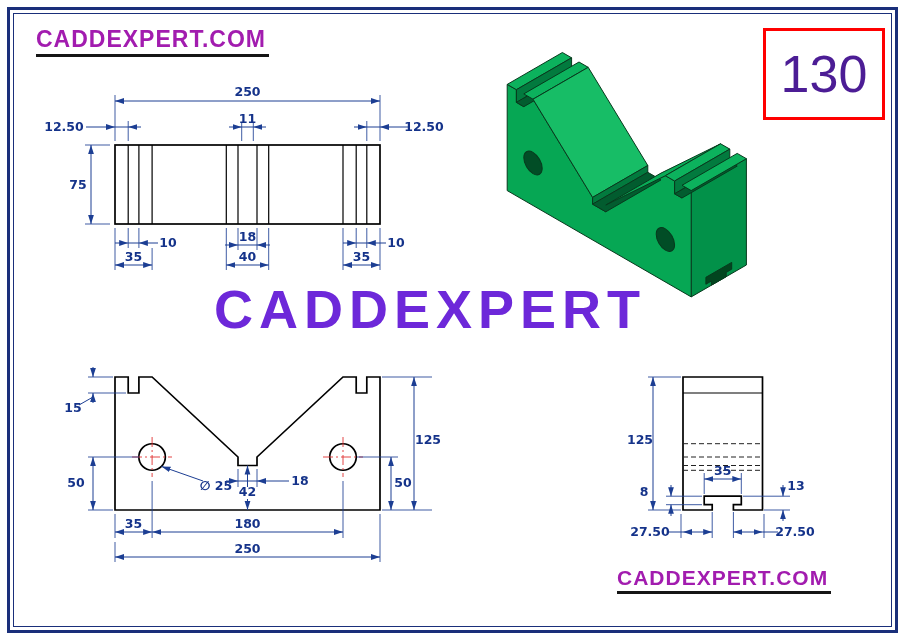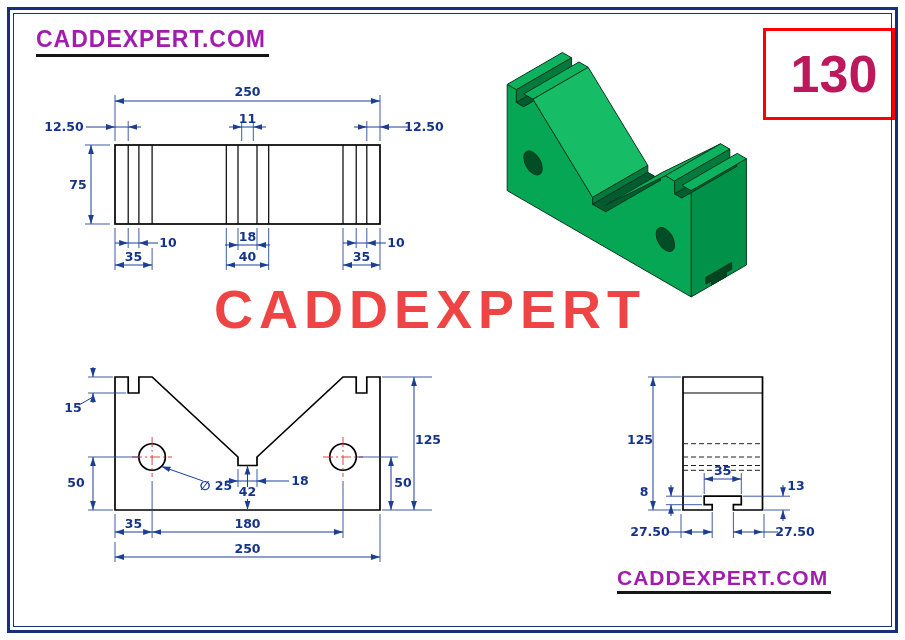--- a/index.html
+++ b/index.html
@@ -5,24 +5,24 @@
   html,body{margin:0;padding:0;background:#888;}
   #sheet{position:relative;width:905px;height:640px;background:#ffffff;overflow:hidden;
          font-family:"Liberation Sans",sans-serif;}
   .frame-outer{position:absolute;inset:7px;border:3px solid #1a2f7a;pointer-events:none;}
   .frame-inner{position:absolute;inset:13px;border:1px solid #1a2f7a;pointer-events:none;}
   .logo{position:absolute;font-weight:bold;color:#a21caf;letter-spacing:1px;
         border-bottom:3px solid #151515;padding:0 3px 1px 0;white-space:nowrap;}
   #logo-top{left:36px;top:26px;font-size:23px;}
   #logo-bottom{left:617px;top:566px;font-size:21px;}
   #sheet-number{position:absolute;left:763px;top:28px;width:116px;height:86px;
-        border:3px solid #ff0000;color:#be185d;font-size:52px;font-weight:bold;
-        display:flex;align-items:center;justify-content:center;background:#fff;padding-left:10px;}
+        border:3px solid #ff0000;color:#4c1d95;font-size:52px;font-weight:normal;
+        display:flex;align-items:center;justify-content:center;background:#fff;}
   #watermark{position:absolute;left:150px;top:278px;width:560px;text-align:center;
-        font-size:54px;font-weight:bold;color:#ef4444;letter-spacing:6px;}
+        font-size:54px;font-weight:bold;color:#6d28d9;letter-spacing:6px;}
   #sheet-svg{position:absolute;left:0;top:0;}
   .outline{fill:none;stroke:#000;stroke-width:1.7;stroke-linejoin:miter;}
   .inner{stroke:#000;stroke-width:1.2;fill:none;}
   .ext{stroke:#1c3e93;stroke-width:0.85;fill:none;}
   .dline{stroke:#1c3e93;stroke-width:1;fill:none;}
   .dtxt{fill:#15338a;font:bold 12.5px "DejaVu Sans",sans-serif;text-anchor:middle;}
   .hid{stroke:#222;stroke-width:1;fill:none;stroke-dasharray:5 3;}
   .cl{stroke:#e03131;stroke-width:0.9;fill:none;stroke-dasharray:10 3 2 3;}
   .iso{stroke:#08391d;stroke-width:1;stroke-linejoin:round;}
 </style>

